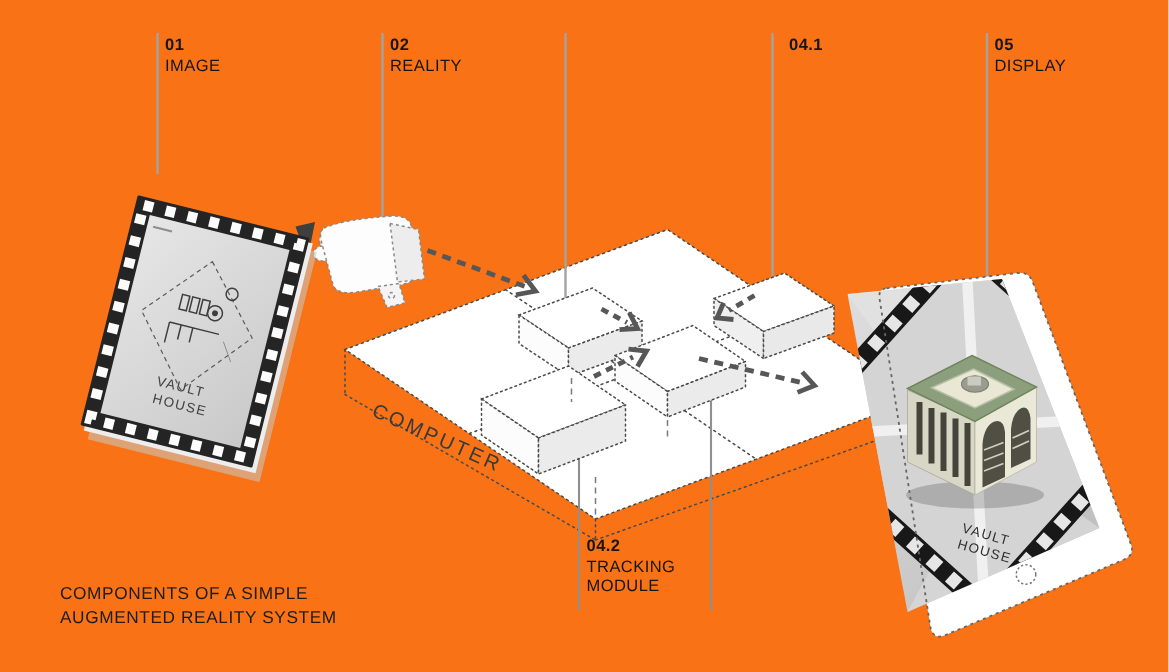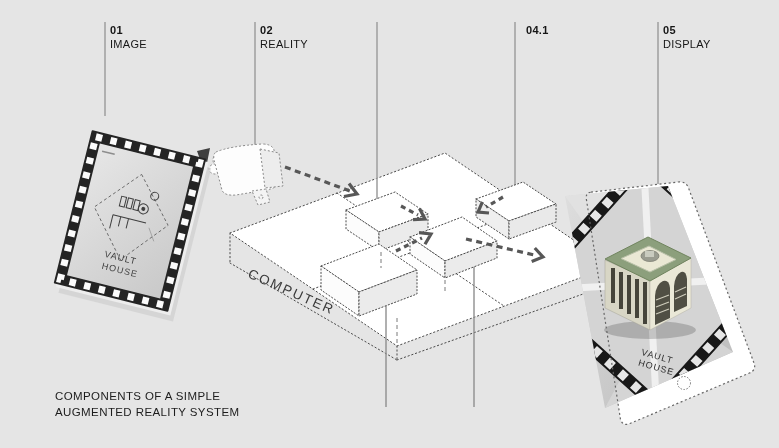--- a/index.html
+++ b/index.html
@@ -1,21 +1,21 @@
 <!DOCTYPE html>
 <html><head>
 <meta charset="utf-8">
 <style>
   html,body{margin:0;padding:0;background:#fff;}
-  #stage{position:relative;width:779px;height:448px;background:#e5e5e5;overflow:hidden;
+  #stage{position:relative;width:779px;height:448px;background:#f97316;overflow:hidden;
          font-family:"Liberation Sans", sans-serif;}
   #art{position:absolute;left:0;top:0;}
   .lbl{position:absolute;width:88px;color:#161616;font-size:11px;line-height:13.5px;letter-spacing:.3px;}
   .lbl .num{font-weight:bold;}
-  .caption{position:absolute;left:40px;top:389px;color:#1d1d1d;font-size:11.5px;line-height:15.5px;letter-spacing:.4px;margin-left:15px;}
+  .caption{position:absolute;left:40px;top:389px;color:#1d1d1d;font-size:11.5px;line-height:15.5px;letter-spacing:.4px;}
   .computer{position:absolute;left:252px;top:266px;color:#3a3a3a;font-size:13.5px;letter-spacing:2px;
             transform:rotate(24deg);transform-origin:left top;white-space:nowrap;}
   .cardtxt{position:absolute;left:106px;top:249px;width:46px;color:#424242;font-size:9px;line-height:11.5px;
            letter-spacing:1px;transform:rotate(14deg);transform-origin:left top;}
   .screentxt{position:absolute;left:643px;top:347px;width:50px;color:#2e2e2e;font-size:9px;line-height:11px;
            letter-spacing:1px;transform:rotate(16deg);transform-origin:left top;}
 </style>
 </head>
 <body>
 
@@ -197,20 +197,24 @@
   <div class="num">02</div>
   <div>REALITY</div>
 </div>
 <div class="lbl" style="left:526px;top:24px;width:86px">
   <div class="num">04.1</div>
 </div>
 <div class="lbl" style="left:663px;top:24px">
   <div class="num">05</div>
   <div>DISPLAY</div>
 </div>
+<div class="lbl" style="left:391px;top:358px;width:80px">
+  <div class="num">04.2</div>
+  <div>TRACKING MODULE</div>
+</div>
 
 <div class="computer">COMPUTER</div>
 <div class="cardtxt">VAULT HOUSE</div>
 <div class="screentxt">VAULT HOUSE</div>
 
 <div class="caption">
   <div>COMPONENTS OF A SIMPLE</div>
   <div>AUGMENTED REALITY SYSTEM</div>
 </div>
 

